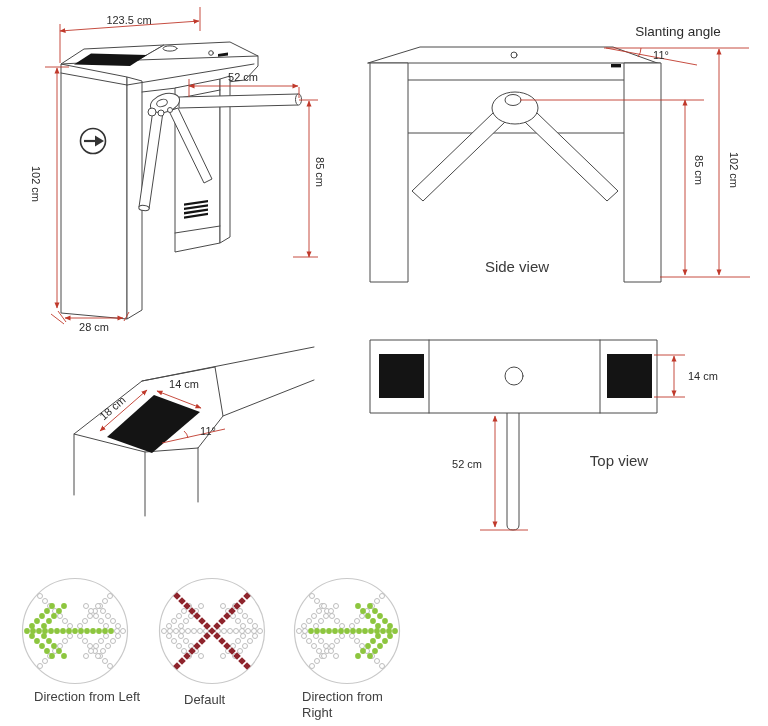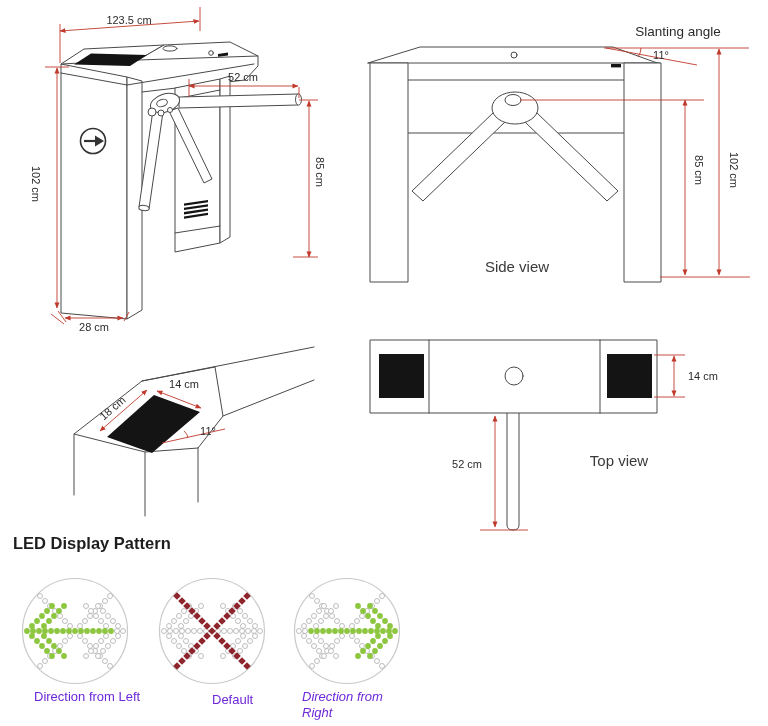--- a/index.html
+++ b/index.html
@@ -11,21 +11,21 @@
   .blk{fill:#141414;stroke:none;}
   .dim{stroke:#c0392b;stroke-width:0.9;fill:none;}
   .tick{stroke:#c0392b;stroke-width:0.9;fill:none;}
   text{font-family:"Liberation Sans",sans-serif;fill:#2b2b2b;}
   .lbl{font-size:11px;}
   .mid{text-anchor:middle;}
   .cap{font-size:15px;fill:#3a3a3a;text-anchor:middle;}
   .slbl{font-size:13.5px;text-anchor:middle;}
   .led-heading{position:absolute;left:13px;top:534px;margin:0;font-size:16.5px;font-weight:bold;color:#1d1d1d;}
   .led-fig{position:absolute;width:108px;height:108px;}
-  .led-cap{position:absolute;font-size:13px;line-height:16px;color:#6d28d9;width:112px;}
+  .led-cap{position:absolute;font-size:13px;line-height:16px;color:#404040;width:112px;}
 </style>
 </head>
 <body>
 
 <div class="stage">
 
 <svg width="768" height="570" viewBox="0 0 768 570">
   <defs>
     <marker id="ar" viewBox="0 0 8 8" refX="7" refY="4" markerWidth="7" markerHeight="7" orient="auto-start-reverse">
       <path d="M0,0.8 L7.5,4 L0,7.2 z" fill="#c0392b"></path>
@@ -168,21 +168,20 @@
       <text class="lbl mid" x="172" y="388">14 cm</text>
       <line class="dim" x1="88" y1="431" x2="135" y2="390" marker-start="url(#ar)" marker-end="url(#ar)"></line>
       <text class="lbl mid" x="103" y="411" transform="rotate(-41 103 411)">18 cm</text>
       <line class="tick" x1="150" y1="443" x2="213" y2="429"></line>
       <path class="tick" d="M176,438 A11 11 0 0 0 172,431"></path>
       <text class="lbl mid" x="196" y="435">11°</text>
     </g>
   </g>
 </svg>
 
-<h2 class="led-heading">LED Display Pattern</h2>
 
 <div class="led-fig" style="left:21px;top:577px;" id="led-0">
       <svg width="108" height="108" viewBox="0 0 108 108">
         <circle cx="54" cy="54" r="52.5" fill="#fff" stroke="#c9c9c9" stroke-width="1.2"></circle>
         <circle cx="96" cy="54" r="2.5" fill="#fff" stroke="#b7b7b7" stroke-width="0.9"></circle>
         <circle cx="102" cy="54" r="2.5" fill="#fff" stroke="#b7b7b7" stroke-width="0.9"></circle>
         <circle cx="59" cy="59" r="2.5" fill="#fff" stroke="#b7b7b7" stroke-width="0.9"></circle>
         <circle cx="49" cy="49" r="2.5" fill="#fff" stroke="#b7b7b7" stroke-width="0.9"></circle>
         <circle cx="59" cy="49" r="2.5" fill="#fff" stroke="#b7b7b7" stroke-width="0.9"></circle>
         <circle cx="49" cy="59" r="2.5" fill="#fff" stroke="#b7b7b7" stroke-width="0.9"></circle>
@@ -442,16 +441,16 @@
         <circle cx="72" cy="54" r="2.9" fill="#8dc63f"></circle>
         <circle cx="78" cy="54" r="2.9" fill="#8dc63f"></circle>
         <circle cx="84" cy="54" r="2.9" fill="#8dc63f"></circle>
         <circle cx="90" cy="54" r="2.9" fill="#8dc63f"></circle>
         <circle cx="96" cy="54" r="2.9" fill="#8dc63f"></circle>
         <circle cx="102" cy="54" r="2.9" fill="#8dc63f"></circle>
       </svg>
     </div>
 
 <div class="led-cap" style="left:34px;top:689px;">Direction from Left</div>
-<div class="led-cap" style="left:184px;top:692px;margin-left:28px;">Default</div>
-<div class="led-cap" style="left:302px;top:689px;font-style:italic;">Direction from Right</div>
+<div class="led-cap" style="left:184px;top:692px;">Default</div>
+<div class="led-cap" style="left:302px;top:689px;">Direction from Right</div>
 
 </div>
 
 </body></html>

